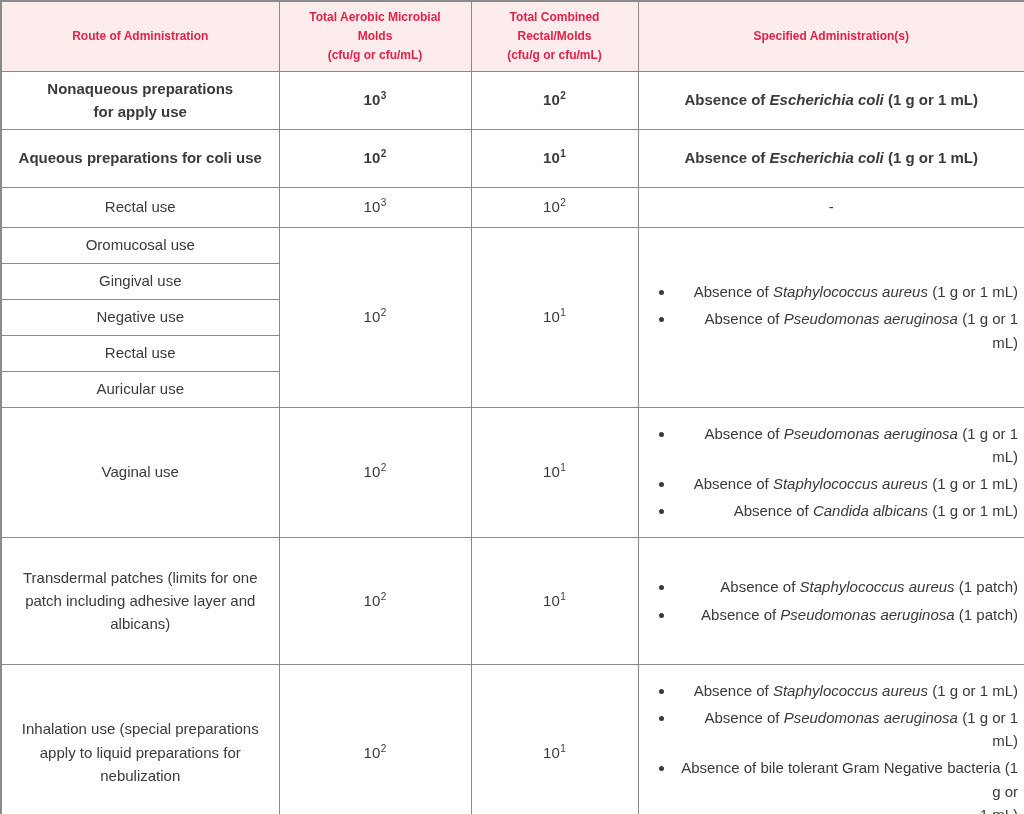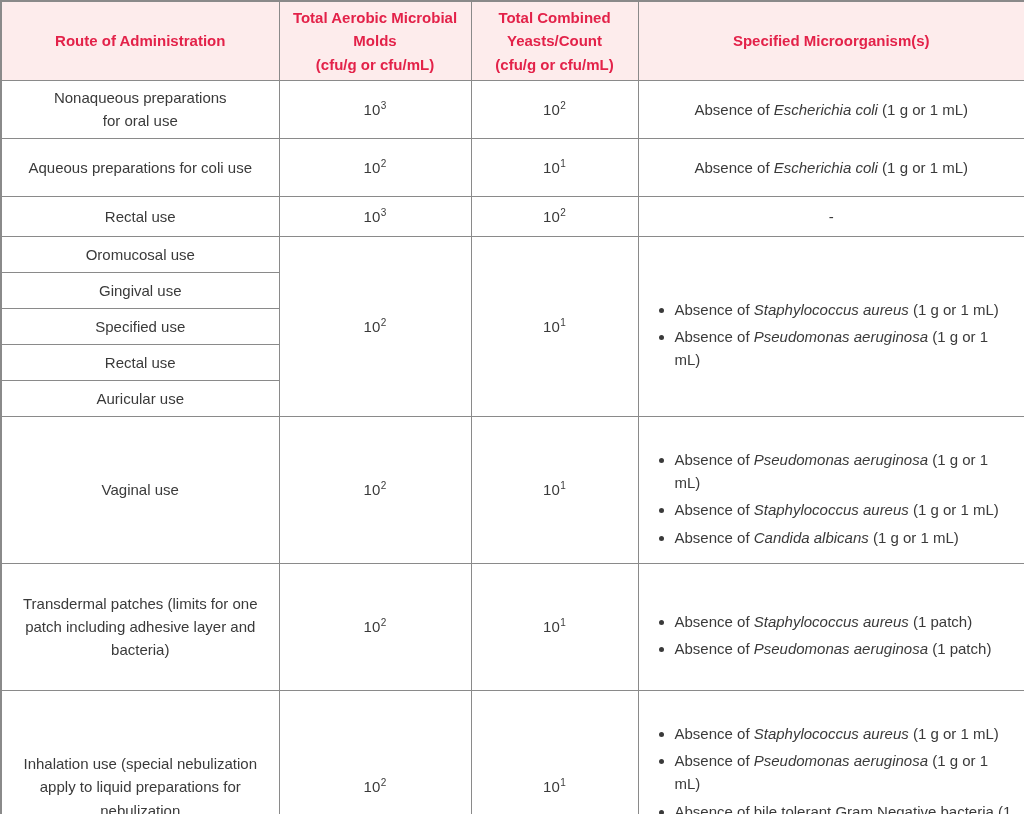--- a/index.html
+++ b/index.html
@@ -22,53 +22,53 @@
     border: 1px solid #8a8a8a;
     box-sizing: border-box;
     overflow: hidden;
   }
 
   
   thead th {
     background: #fdecec;
     color: #e32249;
     font-weight: bold;
-    font-size: 15px;
+    font-size: 12px;
     line-height: 1.55;
     text-align: center;
     vertical-align: middle;
     padding: 4px 6px;
   }
 
   
   tbody td {
     font-size: 15px;
     line-height: 1.55;
     text-align: center;
     vertical-align: middle;
     padding: 4px 8px;
   }
   td.limit { letter-spacing: 0.2px; }
   sup { font-size: 10px; line-height: 0; }
 
   td.bullets {
-    text-align: left;
-    padding: 27px 6px 10px 16px;
+    text-align: right;
+    padding: 10px 6px 10px 16px;
   }
   ul.org-list {
     margin: 0;
     padding-left: 20px;
     list-style: disc;
   }
   ul.org-list li { margin: 4px 0; line-height: 1.55; }
   .wrap2 { display: block; }
 
   
   tr.h70  { height: 70px; }
-  tr.h58  { height: 58px; }
+  tr.h58  { height: 58px; font-weight: bold; }
   tr.h40  { height: 40px; }
   tr.h36  { height: 36px; }
   tr.h127 { height: 127px; }
   tr.h154 { height: 154px; }
 </style>
 </head>
 <body>
 
 <div class="table-wrap">
 <table class="mlt">
@@ -84,35 +84,35 @@
       <th>
         <div>Route of Administration</div>
       </th>
       <th>
         <div>Total Aerobic Microbial</div>
         <div>Molds</div>
         <div>(cfu/g or cfu/mL)</div>
       </th>
       <th>
         <div>Total Combined</div>
-        <div>Yeasts/Count</div>
+        <div>Rectal/Molds</div>
         <div>(cfu/g or cfu/mL)</div>
       </th>
       <th>
-        <div>Specified Microorganism(s)</div>
+        <div>Specified Administration(s)</div>
       </th>
     </tr>
   </thead>
 
   <tbody>
 
     <tr class="h58">
       <td>
         <div>Nonaqueous preparations</div>
-        <div>for oral use</div>
+        <div>for apply use</div>
       </td>
       <td class="limit">
         <span>10</span><sup>3</sup>
       </td>
       <td class="limit">
         <span>10</span><sup>2</sup>
       </td>
       <td>
         <span>Absence of </span><i>Escherichia coli</i><span> (1 g or 1 mL)</span>
       </td>
@@ -165,21 +165,21 @@
         </ul>
       </td>
     </tr>
     <tr class="h36">
       <td>
         <div>Gingival use</div>
       </td>
     </tr>
     <tr class="h36">
       <td>
-        <div>Specified use</div>
+        <div>Negative use</div>
       </td>
     </tr>
     <tr class="h36">
       <td>
         <div>Rectal use</div>
       </td>
     </tr>
     <tr class="h36">
       <td>
         <div>Auricular use</div>
@@ -202,39 +202,39 @@
           <li><span>Absence of </span><i>Staphylococcus aureus</i><span> (1 g or 1 mL)</span></li>
           <li><span>Absence of </span><i>Candida albicans</i><span> (1 g or 1 mL)</span></li>
         </ul>
       </td>
     </tr>
 
     <tr class="h127">
       <td>
         <div>Transdermal patches (limits for one</div>
         <div>patch including adhesive layer and</div>
-        <div>bacteria)</div>
+        <div>albicans)</div>
       </td>
       <td class="limit">
         <span>10</span><sup>2</sup>
       </td>
       <td class="limit">
         <span>10</span><sup>1</sup>
       </td>
       <td class="bullets">
         <ul class="org-list">
           <li><span>Absence of </span><i>Staphylococcus aureus</i><span> (1 patch)</span></li>
           <li><span>Absence of </span><i>Pseudomonas aeruginosa</i><span> (1 patch)</span></li>
         </ul>
       </td>
     </tr>
 
     <tr class="h154">
       <td>
-        <div>Inhalation use (special nebulization</div>
+        <div>Inhalation use (special preparations</div>
         <div>apply to liquid preparations for</div>
         <div>nebulization</div>
       </td>
       <td class="limit">
         <span>10</span><sup>2</sup>
       </td>
       <td class="limit">
         <span>10</span><sup>1</sup>
       </td>
       <td class="bullets">

